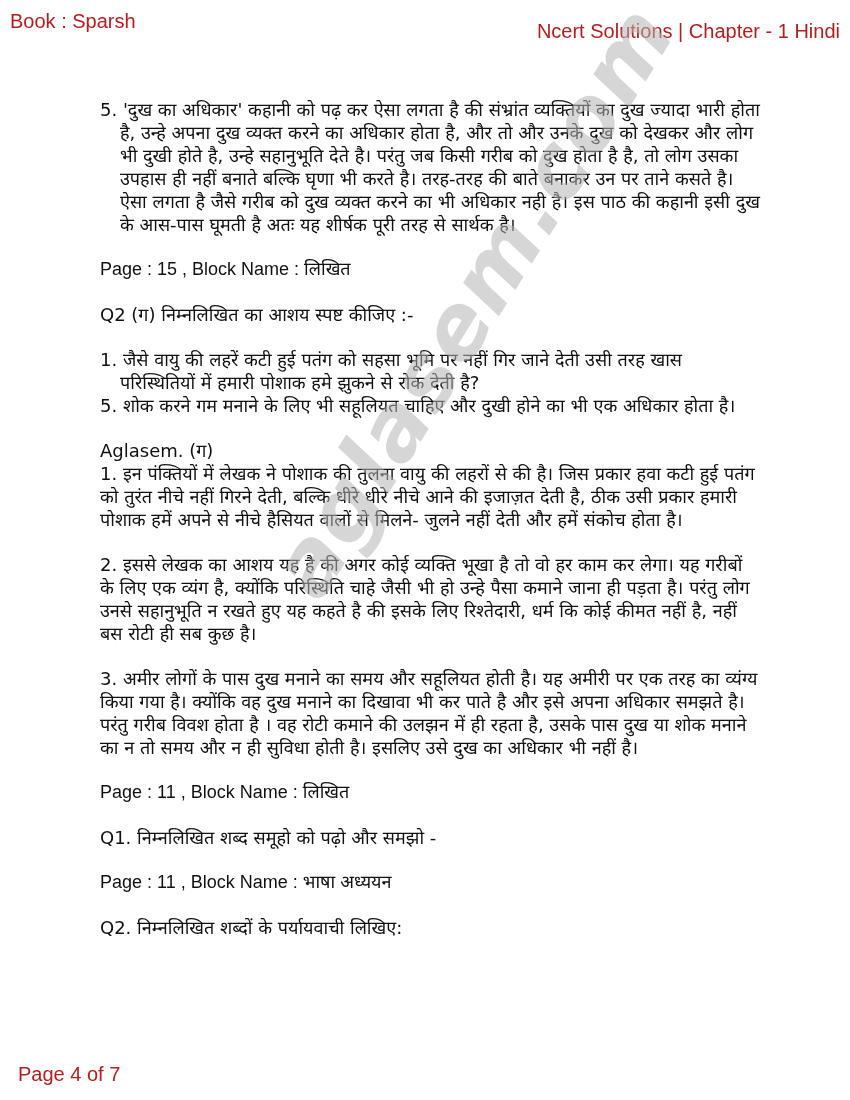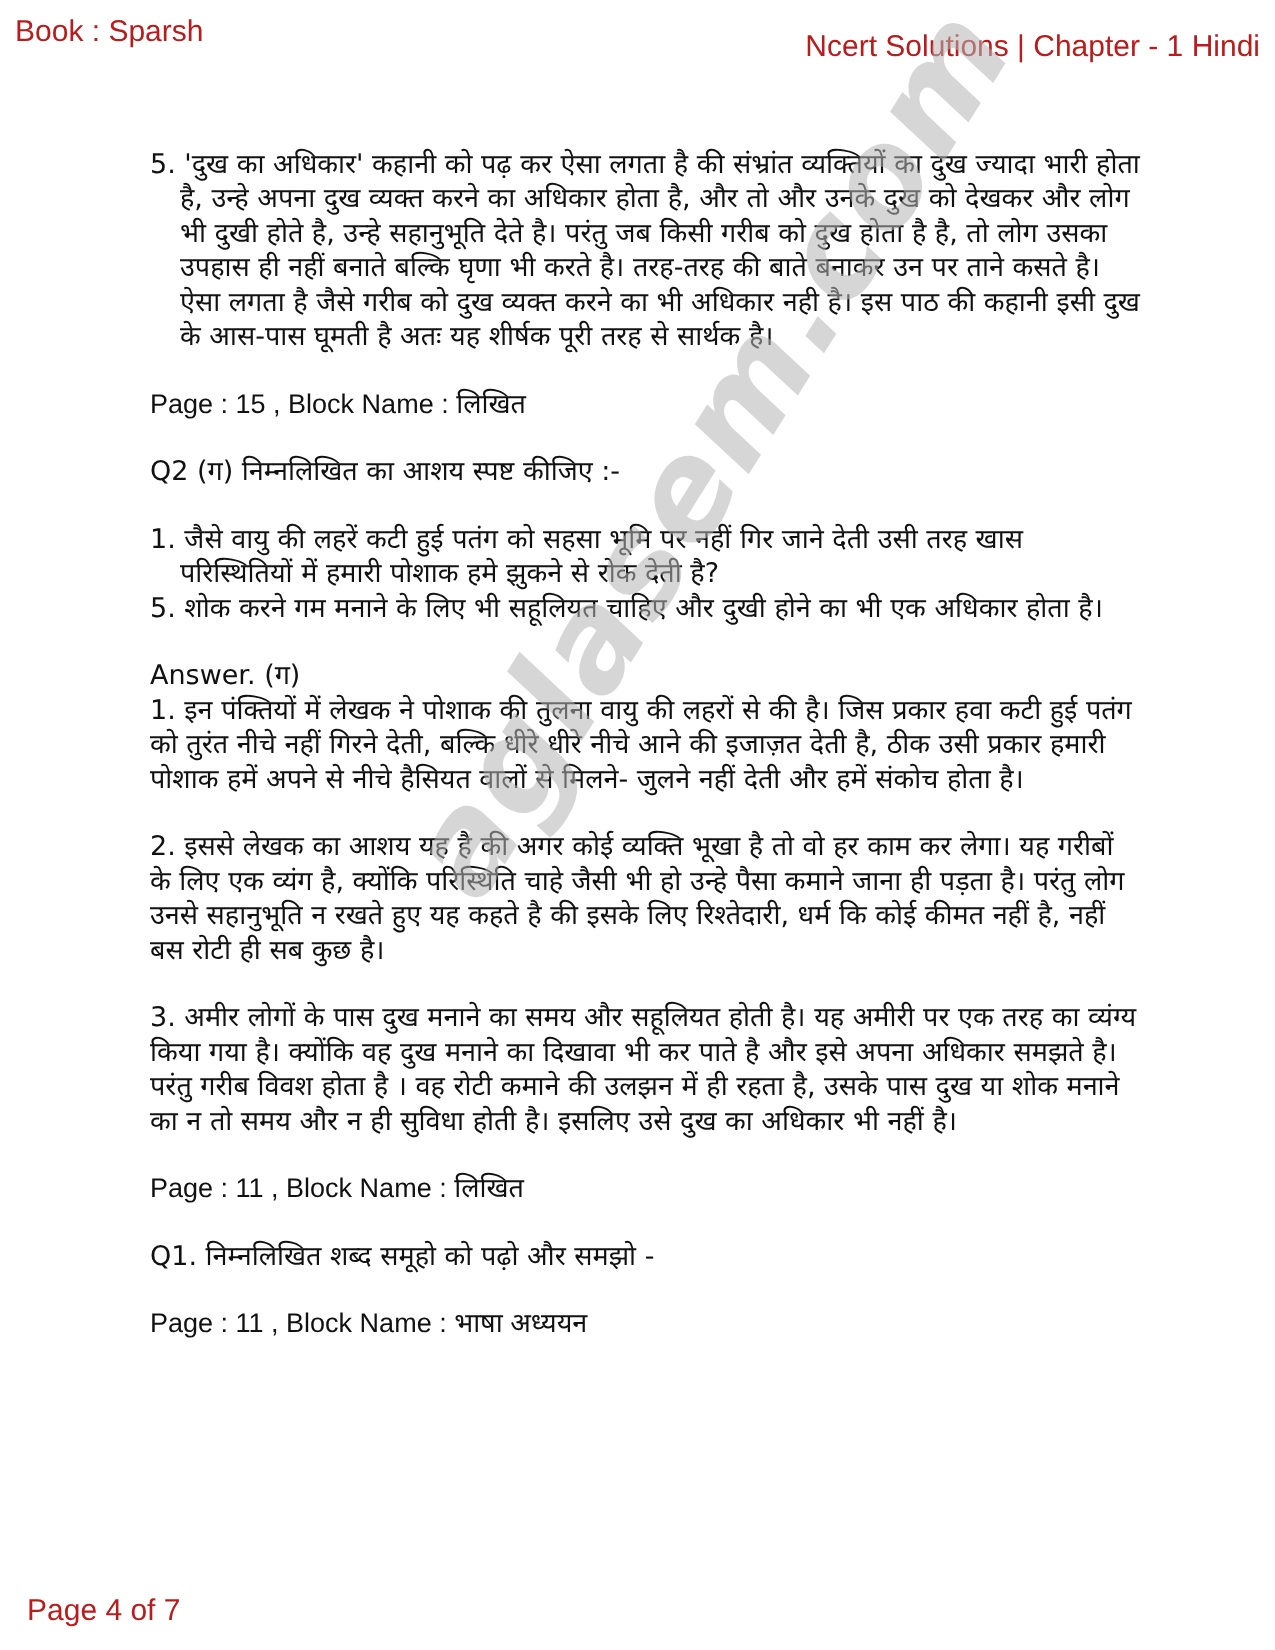--- a/index.html
+++ b/index.html
@@ -46,31 +46,32 @@
 <div class="content">
   <p class="hanging">5. 'दुख का अधिकार' कहानी को पढ़ कर ऐसा लगता है की संभ्रांत व्यक्तियों का दुख ज्यादा भारी होता है, उन्हे अपना दुख व्यक्त करने का अधिकार होता है, और तो और उनके दुख को देखकर और लोग भी दुखी होते है, उन्हे सहानुभूति देते है। परंतु जब किसी गरीब को दुख होता है है, तो लोग उसका उपहास ही नहीं बनाते बल्कि घृणा भी करते है। तरह-तरह की बाते बनाकर उन पर ताने कसते है। ऐसा लगता है जैसे गरीब को दुख व्यक्त करने का भी अधिकार नही है। इस पाठ की कहानी इसी दुख के आस-पास घूमती है अतः यह शीर्षक पूरी तरह से सार्थक है।</p>
   <div class="gap"></div>
   <p class="latin">Page : 15 , Block Name : लिखित</p>
   <div class="gap"></div>
   <p>Q2 (ग) निम्नलिखित का आशय स्पष्ट कीजिए :-</p>
   <div class="gap"></div>
   <p class="hanging">1. जैसे वायु की लहरें कटी हुई पतंग को सहसा भूमि पर नहीं गिर जाने देती उसी तरह खास परिस्थितियों में हमारी पोशाक हमे झुकने से रोक देती है?</p>
   <p>5. शोक करने गम मनाने के लिए भी सहूलियत चाहिए और दुखी होने का भी एक अधिकार होता है।</p>
   <div class="gap"></div>
-  <p>Answer. (ग)</p>
+  <p>Aglasem. (ग)</p>
   <p>1. इन पंक्तियों में लेखक ने पोशाक की तुलना वायु की लहरों से की है। जिस प्रकार हवा कटी हुई पतंग को तुरंत  नीचे नहीं गिरने देती, बल्कि धीरे धीरे नीचे आने की इजाज़त देती है, ठीक उसी प्रकार हमारी पोशाक हमें अपने से नीचे हैसियत वालों से मिलने- जुलने नहीं देती और हमें संकोच होता है।</p>
   <div class="gap"></div>
   <p> 2. इससे लेखक का आशय यह है की अगर कोई व्यक्ति भूखा है तो वो हर काम कर लेगा। यह गरीबों के लिए एक व्यंग है, क्योंकि परिस्थिति चाहे जैसी भी हो उन्हे पैसा कमाने जाना ही पड़ता है। परंतु लोग उनसे सहानुभूति न रखते हुए यह कहते है की इसके लिए रिश्तेदारी, धर्म कि कोई कीमत नहीं है, नहीं बस रोटी ही सब कुछ है।</p>
   <div class="gap"></div>
   <p> 3. अमीर लोगों के पास दुख मनाने का समय और सहूलियत होती है। यह अमीरी पर एक तरह का व्यंग्य किया गया है। क्योंकि वह दुख मनाने का दिखावा भी कर पाते है और इसे अपना अधिकार समझते है। परंतु गरीब विवश होता है । वह रोटी कमाने की उलझन में ही रहता है, उसके पास दुख या शोक मनाने का न तो समय और न ही सुविधा होती है। इसलिए उसे दुख का अधिकार भी नहीं है।</p>
   <div class="gap"></div>
   <p class="latin">Page : 11 , Block Name : लिखित</p>
   <div class="gap"></div>
   <p>Q1. निम्नलिखित शब्द  समूहो को पढ़ो और समझो -</p>
   <div class="gap"></div>
   <p class="latin">Page : 11 , Block Name : भाषा अध्ययन</p>
   <div class="gap"></div>
+  <p>Q2. निम्नलिखित शब्दों के पर्यायवाची लिखिए:</p>
 </div>
 
 <div class="watermark">aglasem.com</div>
 
 <div class="ftr ftr-left">Page 4 of 7</div>
 <div class="ftr ftr-right">Aglasem Schools</div>
 
 </body></html>

